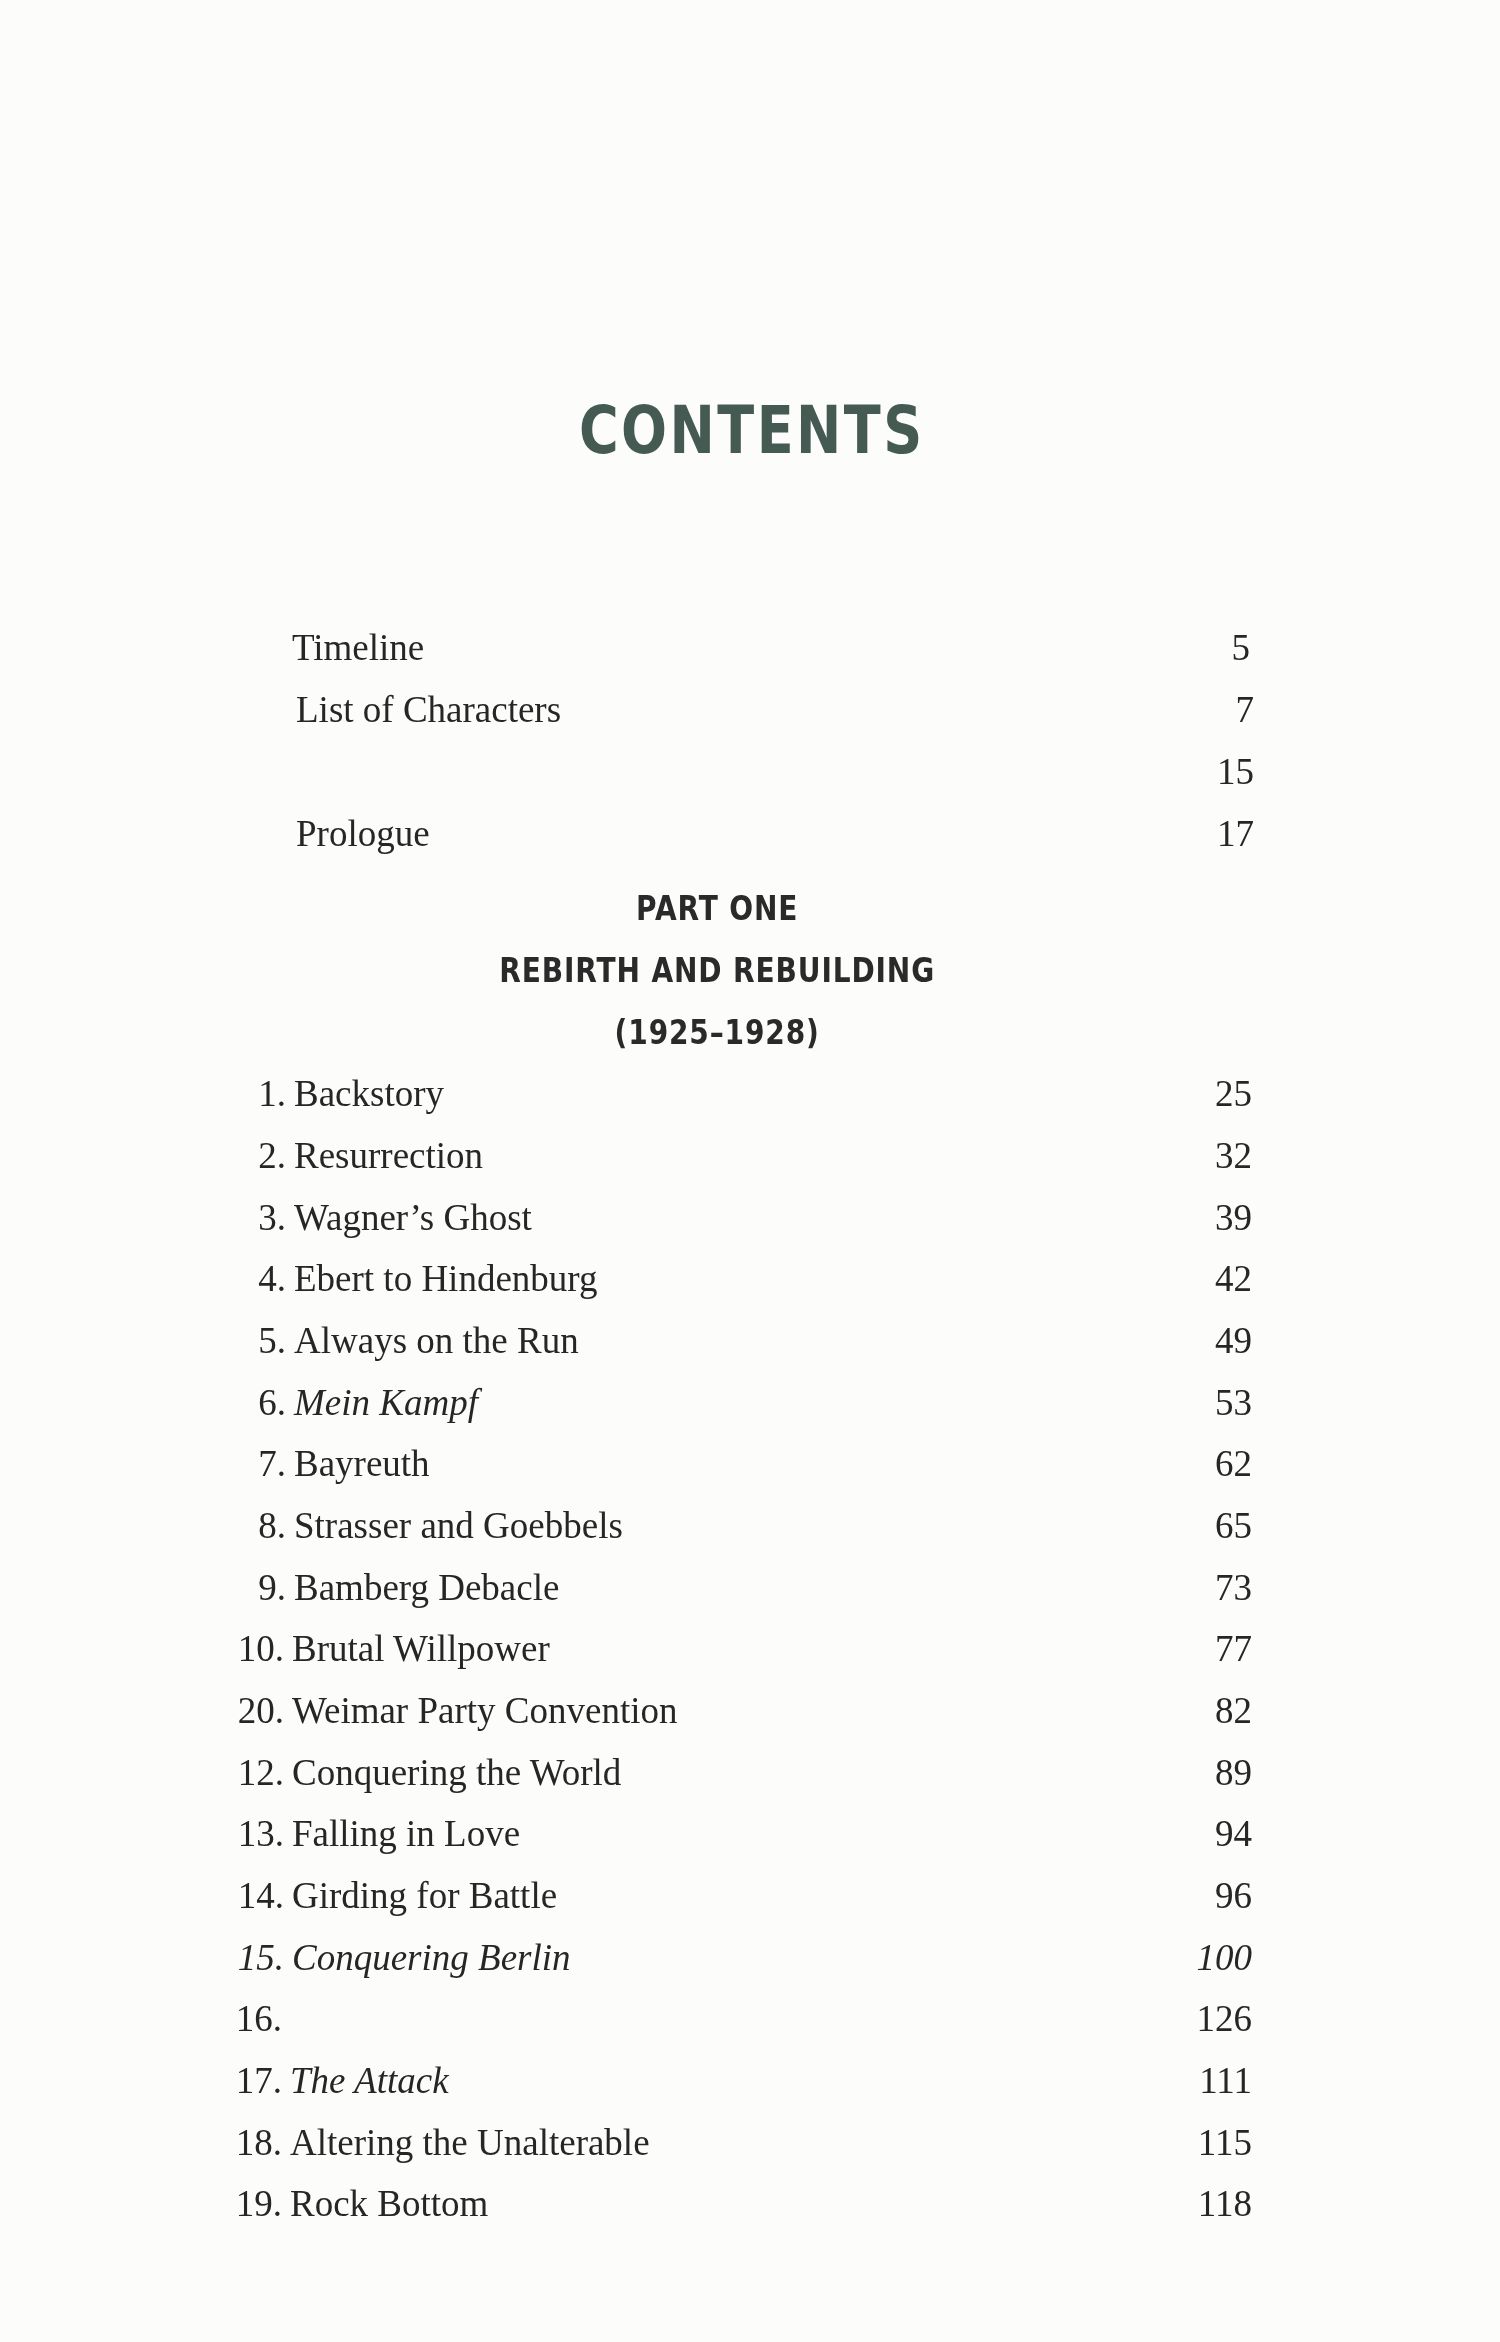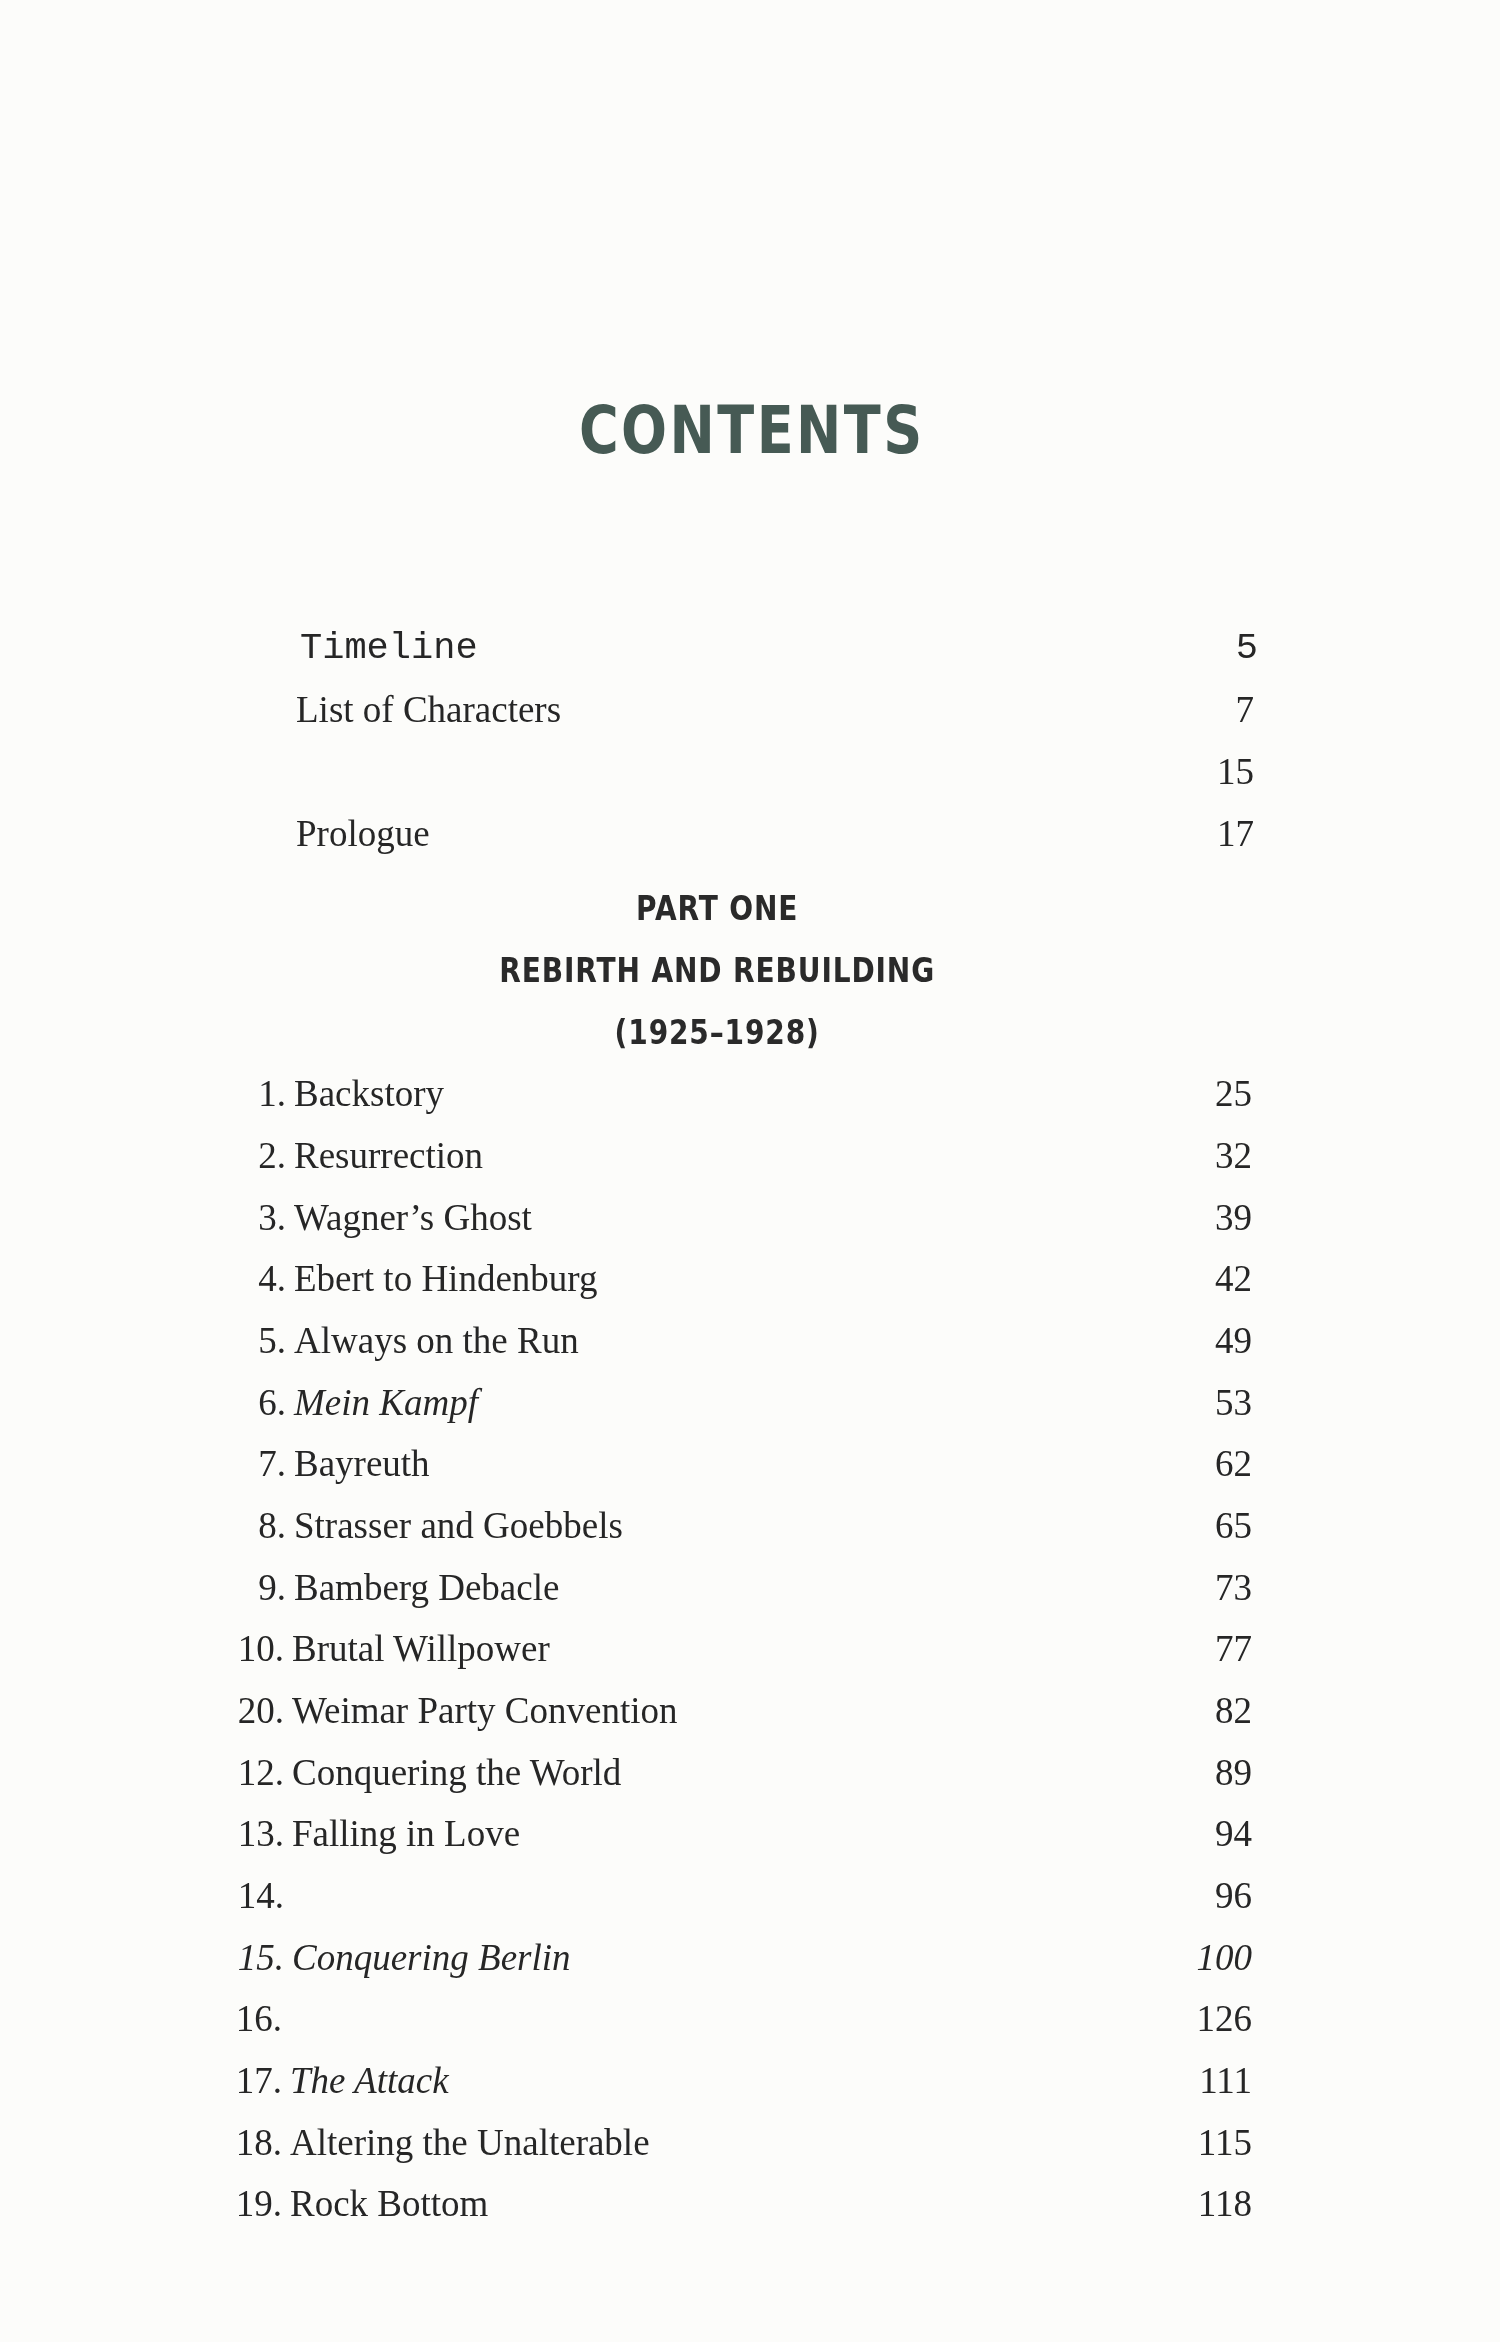--- a/index.html
+++ b/index.html
@@ -57,21 +57,21 @@
   }
   .part-heading div { transform: scaleX(0.85); transform-origin: 755px 0; }
 </style>
 </head>
 <body>
 
 <div class="page-title">CONTENTS</div>
 
 <div class="toc">
 
-  <div class="row" style="left:300px; width:958px; top:618px;font-family:Liberation Mono, monospace;">
+  <div class="row" style="left:292px; width:958px; top:618px;">
     <span class="title">Timeline</span>
     <span class="page">5</span>
   </div>
   <div class="row" style="left:296px; width:958px; top:680px;">
     <span class="title">List of Characters</span>
     <span class="page">7</span>
   </div>
   <div class="row" style="left:296px; width:958px; top:742px;">
     <span class="page">15</span>
   </div>
@@ -146,20 +146,21 @@
     <span class="title">Conquering the World</span>
     <span class="page">89</span>
   </div>
   <div class="row" style="left:292px; width:960px; top:1804px;">
     <span class="num">13.</span>
     <span class="title">Falling in Love</span>
     <span class="page">94</span>
   </div>
   <div class="row" style="left:292px; width:960px; top:1866px;">
     <span class="num">14.</span>
+    <span class="title">Girding for Battle</span>
     <span class="page">96</span>
   </div>
   <div class="row" style="left:292px; width:960px; top:1928px;font-style:italic;">
     <span class="num">15.</span>
     <span class="title">Conquering Berlin</span>
     <span class="page">100</span>
   </div>
   <div class="row" style="left:290px; width:962px; top:1989px;">
     <span class="num">16.</span>
     <span class="page">126</span>

